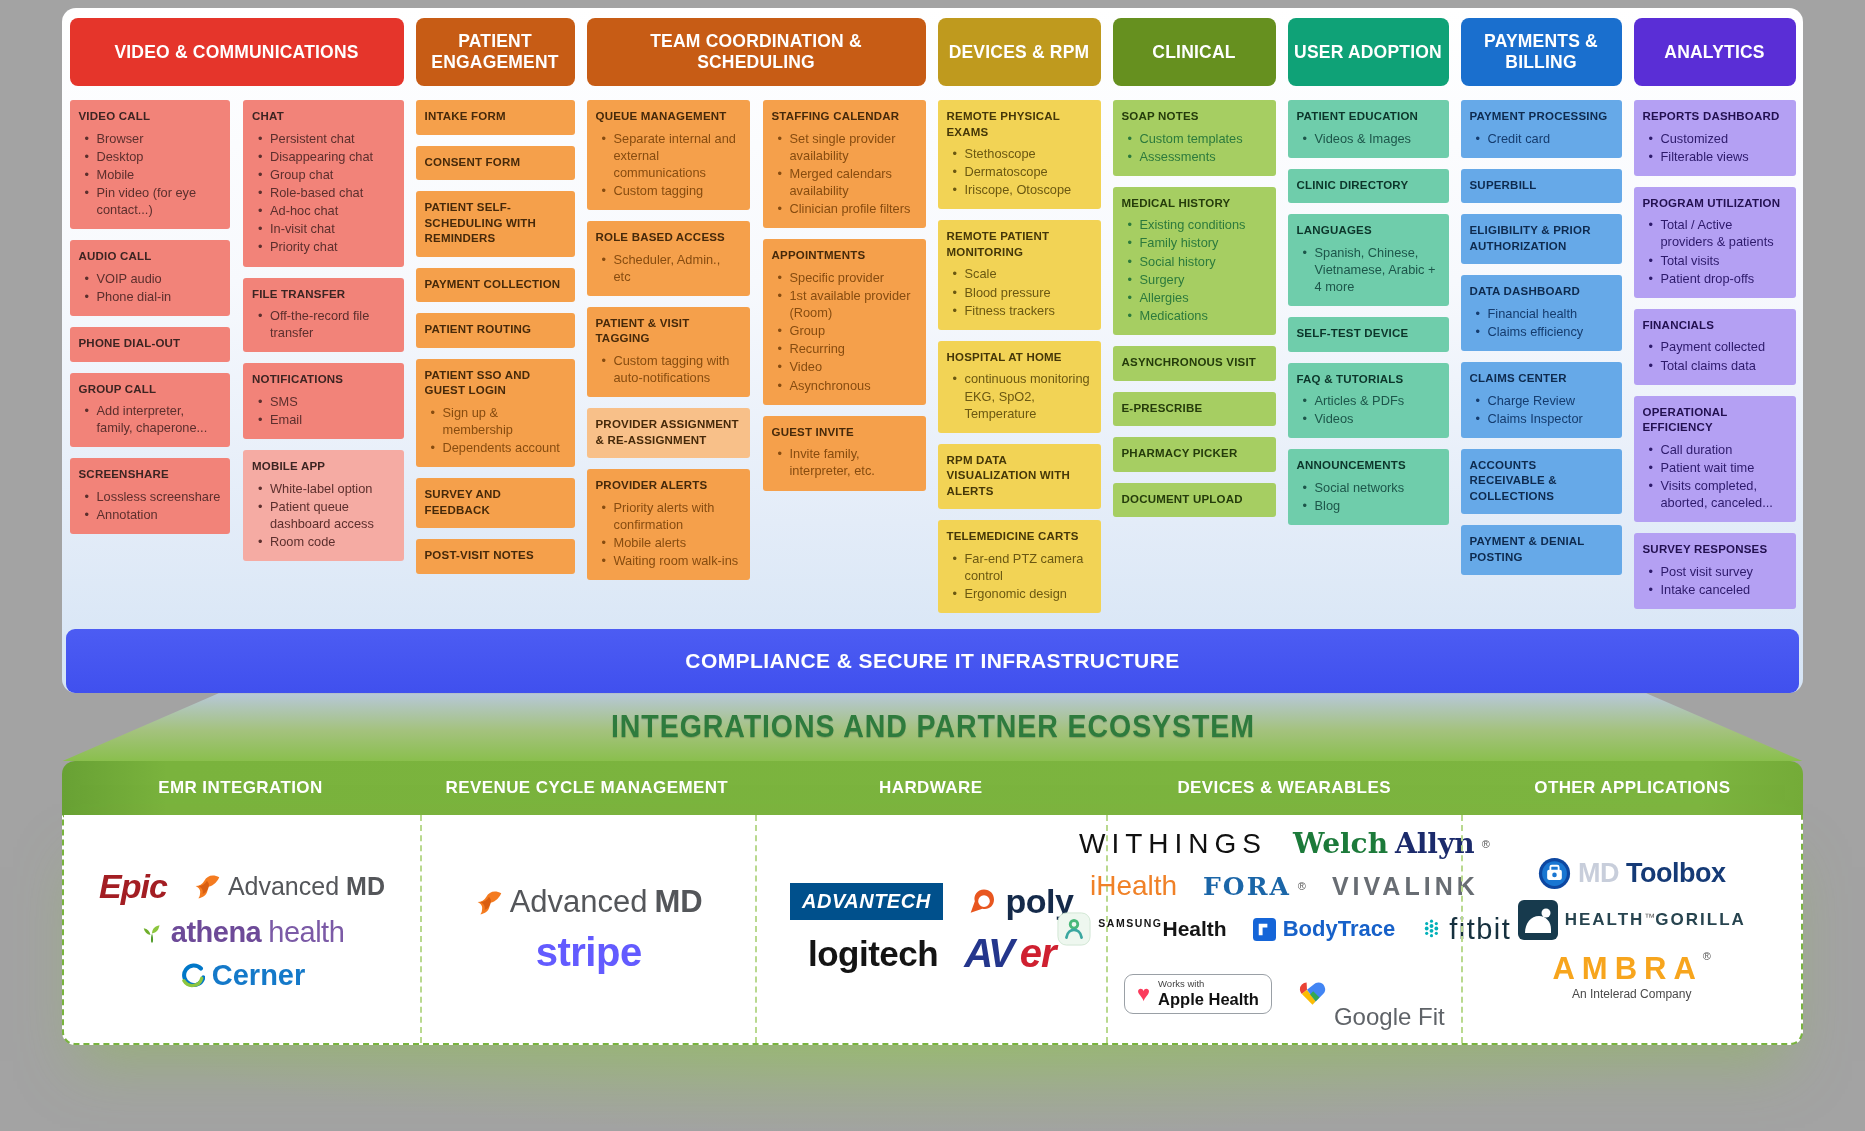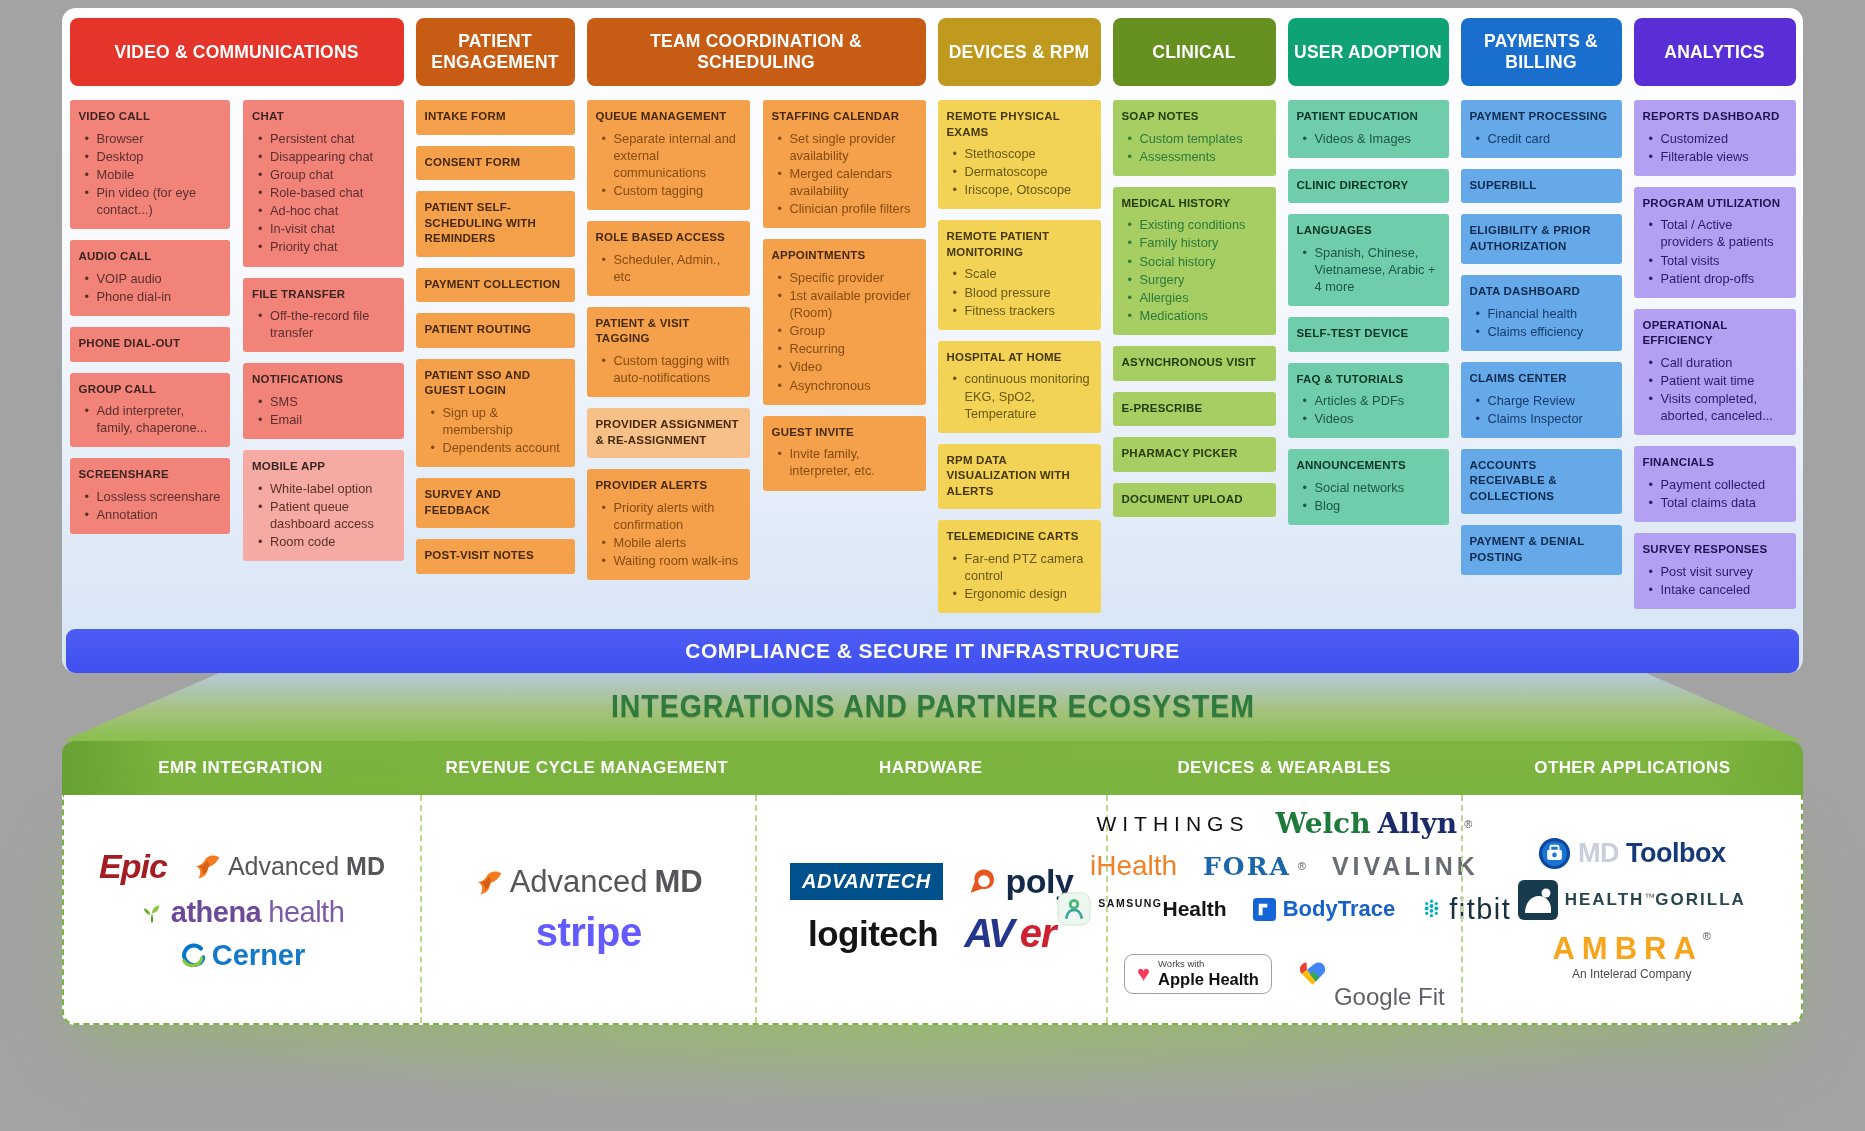--- a/index.html
+++ b/index.html
@@ -17,21 +17,21 @@
   .stack{display:flex;flex-direction:column;gap:11px;flex:1;min-width:0;}
   .fbox{background:var(--box);border-radius:3px;padding:9px 9px 10px 9px;}
   .fbox.light{background:var(--boxlight);}
   .fbox-title{font-size:11.5px;font-weight:800;letter-spacing:.2px;color:var(--tcol);
     text-transform:uppercase;line-height:1.35;}
   .fbox-list{margin:5px 0 0 0;padding:0;list-style:none;}
   .fbox-li{position:relative;font-size:12.8px;line-height:1.34;color:var(--bcol);
     padding-left:18px;margin:1px 0;}
   .fbox-li::before{content:"\2022";position:absolute;left:6px;color:var(--bcol);}
   
-  .compliance-bar{margin:16px 0 0 0;height:44px;border-radius:9px;
+  .compliance-bar{margin:16px 0 0 0;height:64px;border-radius:9px;
     background:linear-gradient(180deg,#4c5cf3,#4050ee);display:flex;align-items:center;justify-content:center;
     color:#fff;font-weight:800;font-size:21px;letter-spacing:.4px;}
   
   .funnel{margin:0 62px;height:68px;
     background:linear-gradient(180deg,#b7c8da 0%,#a4c27e 55%,#8abf4d 100%);
     clip-path:polygon(9% 0,91% 0,100% 100%,0 100%);
     display:flex;align-items:center;justify-content:center;}
   .eco-title{color:#2e7b3d;font-weight:800;font-size:31px;letter-spacing:1px;
     transform:scaleX(.92);text-shadow:0 1px 1px rgba(0,0,0,.18);}
   
@@ -59,21 +59,21 @@
   .lg-ath-pre{font-size:29px;font-weight:700;color:#6d4a98;letter-spacing:-.5px;}
   .lg-ath-post{font-size:29px;font-weight:400;color:#7b5aa6;letter-spacing:-.5px;}
   .lg-cerner{font-size:29px;font-weight:800;color:#1479c9;}
   .lg-stripe{font-size:40px;font-weight:700;color:#635bff;letter-spacing:-.5px;text-align:right;}
   .lg-advantech{background:#00508c;color:#fff;font-style:italic;font-weight:800;font-size:20px;
     padding:7px 12px;letter-spacing:.5px;}
   .lg-poly{font-size:34px;font-weight:700;color:#152a4a;letter-spacing:-.5px;}
   .lg-logitech{font-size:35px;font-weight:700;color:#141414;letter-spacing:-.5px;}
   .lg-aver-pre{font-size:40px;font-weight:800;color:#24368c;font-style:italic;letter-spacing:-2px;}
   .lg-aver-post{font-size:40px;font-weight:800;color:#cf2030;font-style:italic;letter-spacing:-1px;}
-  .lg-withings{font-size:21px;font-weight:500;color:#101010;letter-spacing:6px;}
+  .lg-withings{font-size:28px;font-weight:500;color:#101010;letter-spacing:6px;}
   .lg-wa-pre{font-family:"DejaVu Serif","Liberation Serif",serif;font-size:28px;font-weight:700;color:#1c7a3a;}
   .lg-wa-post{font-family:"DejaVu Serif","Liberation Serif",serif;font-size:28px;font-weight:700;color:#1b2a6b;}
   .lg-mark{font-size:11px;vertical-align:top;color:#555;}
   .lg-ihealth{font-size:28px;font-weight:500;color:#f08127;}
   .lg-fora{font-family:"DejaVu Serif","Liberation Serif",serif;font-size:25px;font-weight:800;
     color:#1b66a8;letter-spacing:2px;}
   .lg-vivalink{font-size:25px;font-weight:600;color:#686d73;letter-spacing:4px;}
   .lg-sam{display:flex;flex-direction:row;line-height:1.05;}
   .lg-sam-top{font-size:10.5px;font-weight:800;color:#151515;letter-spacing:1.5px;}
   .lg-sam-bot{font-size:21px;font-weight:800;color:#151515;}
@@ -442,32 +442,32 @@
               </div>
               <div class="fbox">
                 <div class="fbox-title">PROGRAM UTILIZATION</div>
                 <ul class="fbox-list">
                   <li class="fbox-li">Total / Active providers &amp; patients</li>
                   <li class="fbox-li">Total visits</li>
                   <li class="fbox-li">Patient drop-offs</li>
                 </ul>
               </div>
               <div class="fbox">
+                <div class="fbox-title">FINANCIALS</div>
+                <ul class="fbox-list">
+                  <li class="fbox-li">Payment collected</li>
+                  <li class="fbox-li">Total claims data</li>
+                </ul>
+              </div>
+              <div class="fbox">
                 <div class="fbox-title">OPERATIONAL EFFICIENCY</div>
                 <ul class="fbox-list">
                   <li class="fbox-li">Call duration</li>
                   <li class="fbox-li">Patient wait time</li>
                   <li class="fbox-li">Visits completed, aborted, canceled...</li>
-                </ul>
-              </div>
-              <div class="fbox">
-                <div class="fbox-title">FINANCIALS</div>
-                <ul class="fbox-list">
-                  <li class="fbox-li">Payment collected</li>
-                  <li class="fbox-li">Total claims data</li>
                 </ul>
               </div>
               <div class="fbox">
                 <div class="fbox-title">SURVEY RESPONSES</div>
                 <ul class="fbox-list">
                   <li class="fbox-li">Post visit survey</li>
                   <li class="fbox-li">Intake canceled</li>
                 </ul>
               </div>
             </div>

